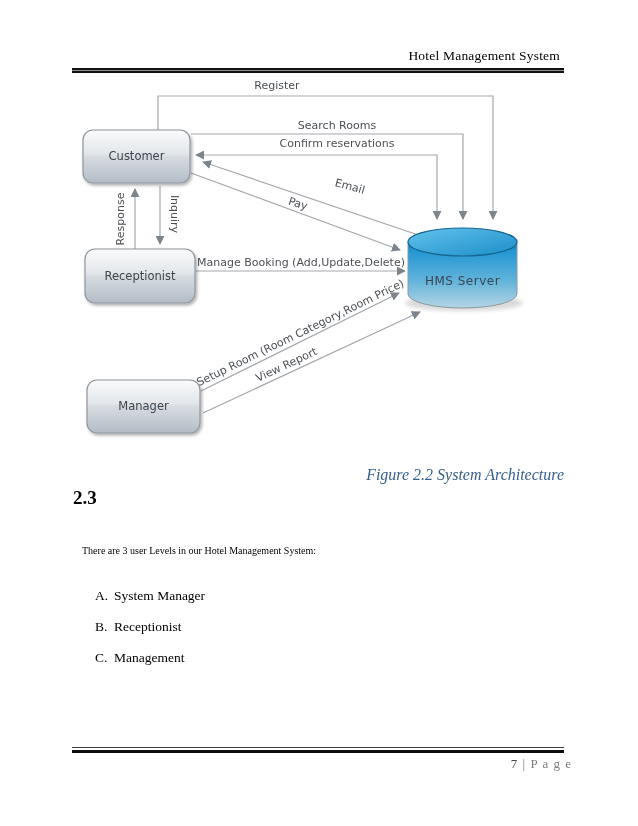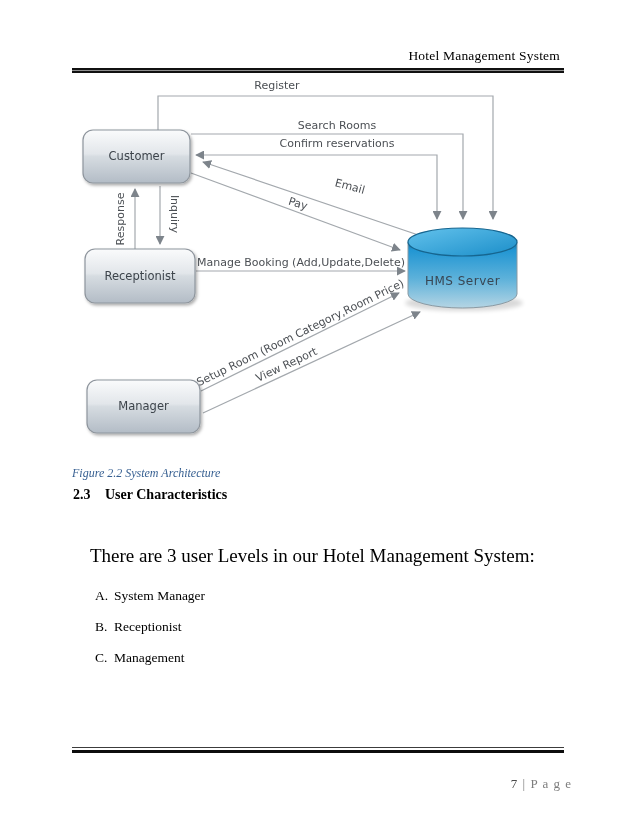--- a/index.html
+++ b/index.html
@@ -13,32 +13,32 @@
   .header-rule{top:68px;left:72px;width:492px;height:5px;
     background:linear-gradient(#111 0 2px,#8f8f8f 2px 3px,#111 3px 5px);}
   
   .diagram{position:absolute;left:0;top:0;width:638px;height:826px;}
   .lbl{font-family:"DejaVu Sans",sans-serif;font-size:11px;fill:#4b4f54;}
   .node-lbl{font-family:"DejaVu Sans",sans-serif;font-size:11.5px;fill:#3d444b;}
   .srv-lbl{font-family:"DejaVu Sans",sans-serif;font-size:12px;fill:#394653;letter-spacing:.5px;}
   .flow{stroke:#a3a8ad;stroke-width:1.2;fill:none;}
   .node{fill:url(#boxGrad);stroke:#8e959d;stroke-width:1.2;}
   
-  .caption{top:466px;left:72px;width:492px;text-align:left;font-style:italic;
-    font-size:12px;color:#365F91;}
-  .heading{top:487px;left:73px;font-size:14px;font-weight:bold;display:flex;}
+  .caption{top:466px;left:72px;width:492px;text-align:right;font-style:italic;
+    font-size:16px;color:#365F91;}
+  .heading{top:487px;left:73px;font-size:19px;font-weight:bold;display:flex;}
   .heading .num{width:32px;}
-  .para{top:545px;left:90px;font-size:19px;}
+  .para{top:545px;left:82px;font-size:10px;}
   .ul{top:588px;left:95px;}
   .li{display:flex;font-size:13.5px;margin-bottom:15px;}
   .li .marker{width:19px;}
   
   .footer-rule{top:747px;left:72px;width:492px;height:6px;
     background:linear-gradient(#3c3c3c 0 1px,#ffffff 1px 3px,#0d0d0d 3px 6px);}
-  .footer-text{top:776px;right:66px;font-size:13px;color:#7d7d7d;letter-spacing:1px;}
+  .footer-text{top:756px;right:66px;font-size:13px;color:#7d7d7d;letter-spacing:1px;}
   .footer-text .num{color:#4a4a4a;}
 </style>
 </head>
 <body>
 
 <div class="page">
 
   <div class="abs header-title">Hotel Management System</div>
   <div class="abs header-rule"></div>
 
@@ -106,21 +106,20 @@
     <text class="lbl" transform="translate(171,214) rotate(90)" text-anchor="middle">Inquiry</text>
     <text class="lbl" x="301" y="266" text-anchor="middle">Manage Booking (Add,Update,Delete)</text>
     <text class="lbl" transform="translate(302,336) rotate(-26)" text-anchor="middle">Setup Room (Room Category,Room Price)</text>
     <text class="lbl" transform="translate(288,368) rotate(-25)" text-anchor="middle">View Report</text>
   </svg>
 
   <div class="abs caption">Figure 2.2 System Architecture</div>
 
   <div class="abs heading">
     <span class="num">2.3</span>
-    <span>User Characteristics</span>
   </div>
 
   <div class="abs para">There are 3 user Levels in our Hotel Management System:</div>
 
   <div class="abs ul">
     <div class="li">
       <span class="marker">A.</span>
       <span>System Manager</span>
     </div>
     <div class="li">

